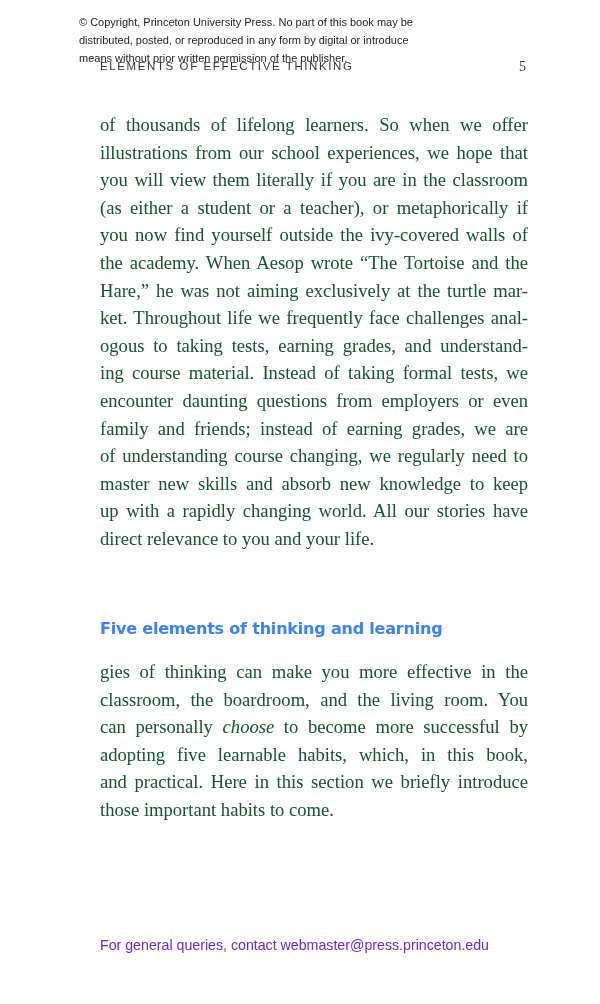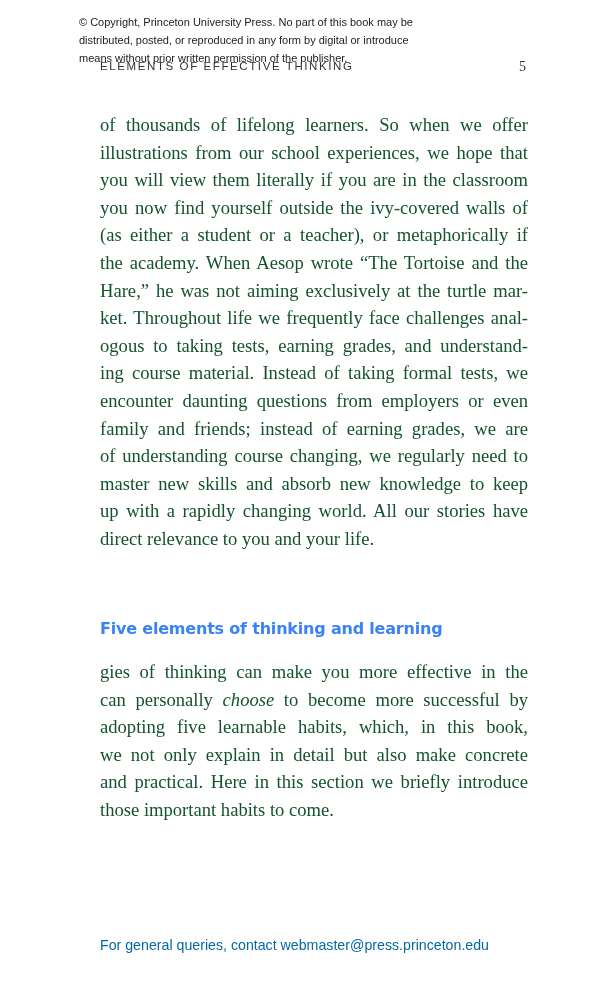--- a/index.html
+++ b/index.html
@@ -27,55 +27,55 @@
     .body-text .line.last { text-align-last: left; }
     .p1 { top: 111px; }
     .section-heading {
       position: absolute; left: 100px; top: 619px;
       font-family: "DejaVu Sans", sans-serif; font-size: 16px; font-weight: bold; color: #3b82f6;
       letter-spacing: -0.2px;
     }
     .p2 { top: 658px; }
     .footer {
       position: absolute; left: 100px; top: 937px;
-      font-family: "Liberation Sans", sans-serif; font-size: 14.2px; color: #0369a1;
+      font-family: "Liberation Sans", sans-serif; font-size: 14.2px; color: #6d28d9;
     }
     em { font-style: italic; }
   </style>
 </head>
 <body>
 
 <div class="copyright"><span>© Copyright, Princeton University Press. No part of this book may be</span><br><span>distributed, posted, or reproduced in any form by digital or introduce</span><br><span>means without prior written permission of the publisher.</span></div>
 
 <div class="running-head">ELEMENTS OF EFFECTIVE THINKING</div>
 <div class="page-number">5</div>
 
 <div class="body-text p1">
   <span class="line">of thousands of lifelong learners. So when we offer</span>
   <span class="line">illustrations from our school experiences, we hope that</span>
   <span class="line">you will view them literally if you are in the classroom</span>
+  <span class="line">(as either a student or a teacher), or metaphorically if</span>
   <span class="line">you now find yourself outside the ivy-covered walls of</span>
-  <span class="line">(as either a student or a teacher), or metaphorically if</span>
   <span class="line">the academy. When Aesop wrote “The Tortoise and the</span>
   <span class="line">Hare,” he was not aiming exclusively at the turtle mar-</span>
   <span class="line">ket. Throughout life we frequently face challenges anal-</span>
   <span class="line">ogous to taking tests, earning grades, and understand-</span>
   <span class="line">ing course material. Instead of taking formal tests, we</span>
   <span class="line">encounter daunting questions from employers or even</span>
   <span class="line">family and friends; instead of earning grades, we are</span>
   <span class="line">of understanding course changing, we regularly need to</span>
   <span class="line">master new skills and absorb new knowledge to keep</span>
   <span class="line">up with a rapidly changing world. All our stories have</span>
   <span class="line last">direct relevance to you and your life.</span>
 </div>
 
 <div class="section-heading">Five elements of thinking and learning</div>
 
 <div class="body-text p2">
   <span class="line">gies of thinking can make you more effective in the</span>
+  <span class="line">classroom, the boardroom, and the living room. You</span>
   <span class="line"><span>can personally </span><em>choose</em><span> to become more successful by</span></span>
   <span class="line">adopting five learnable habits, which, in this book,</span>
-  <span class="line">we not only explain in detail but also make concrete</span>
   <span class="line">and practical. Here in this section we briefly introduce</span>
   <span class="line last">those important habits to come.</span>
 </div>
 
 <div class="footer">For general queries, contact webmaster@press.princeton.edu</div>
 
 </body></html>

